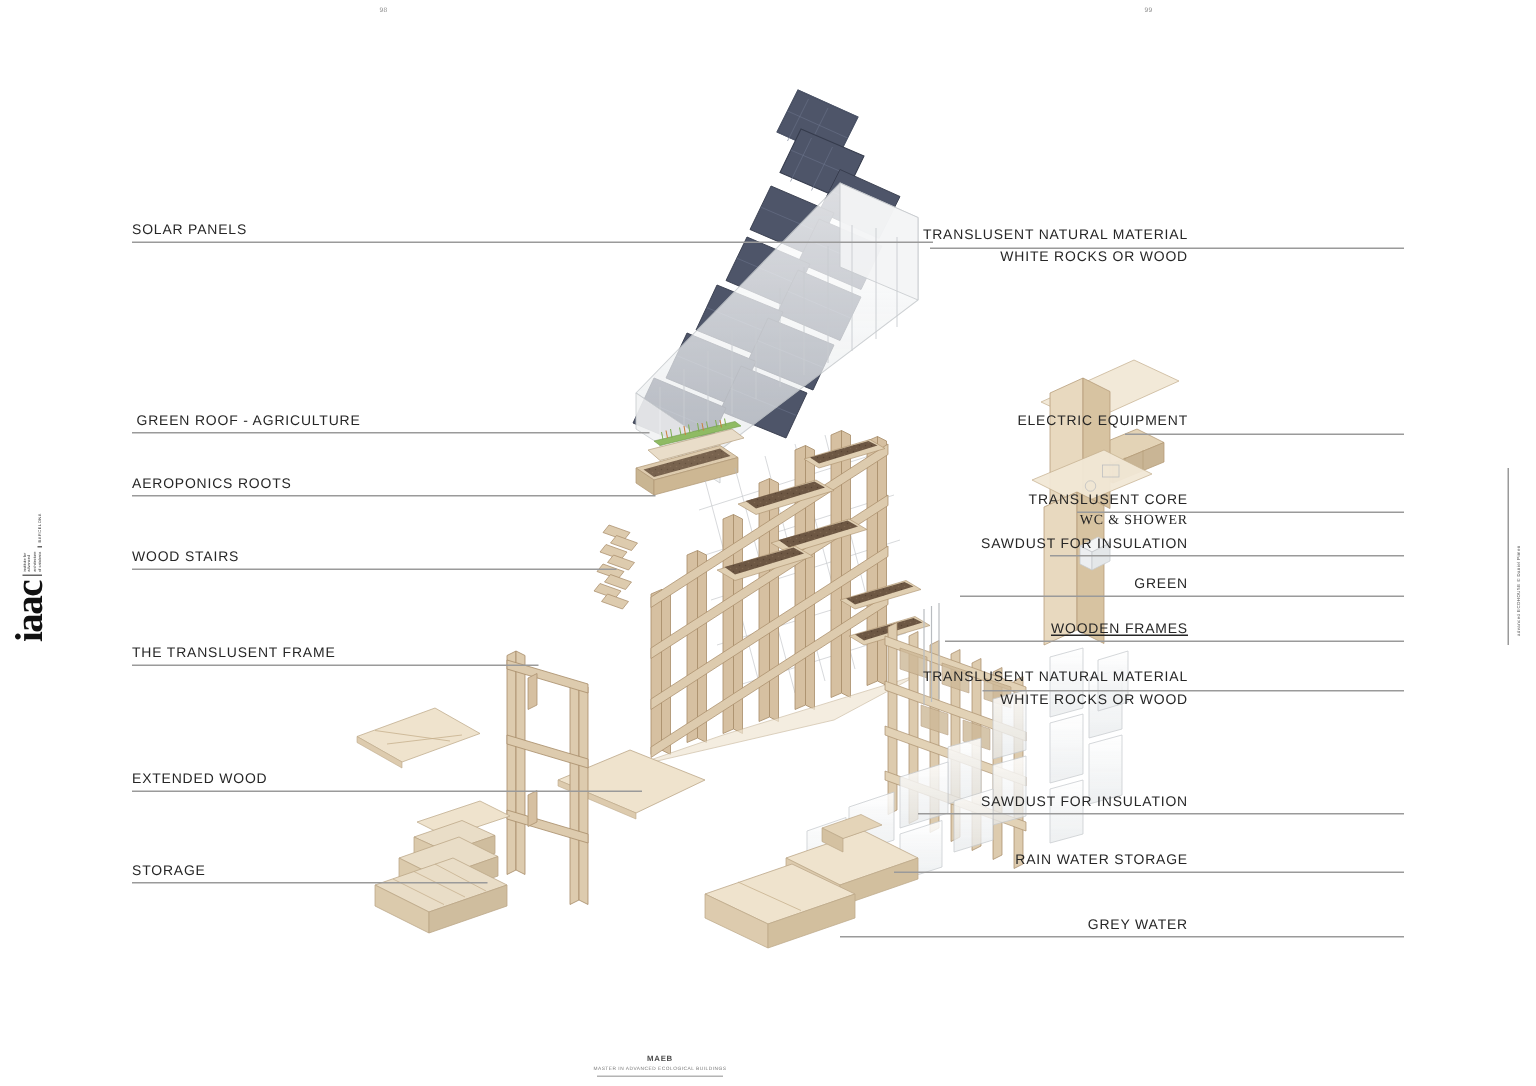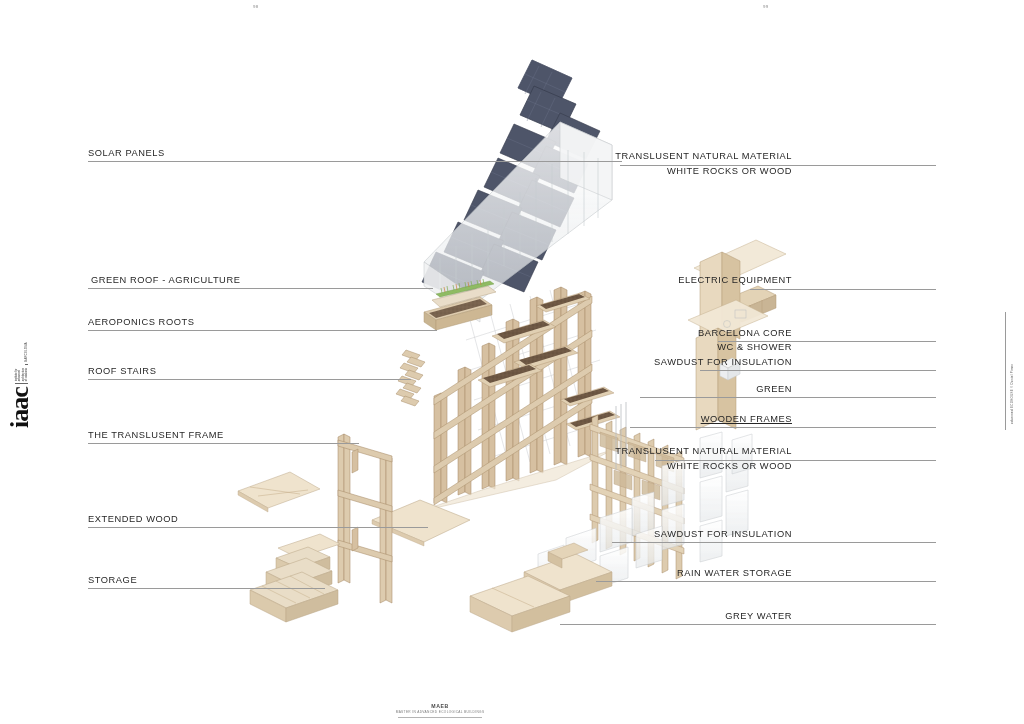--- a/index.html
+++ b/index.html
@@ -390,36 +390,36 @@
 
   </svg>
 
   <div id="labels">
       <div class="lbl left" style="left: 88px; top: 149px;">SOLAR PANELS</div>
       <div class="rule" style="left: 88px; top: 161px; width: 534px;"></div>
       <div class="lbl left" style="left: 91px; top: 276px;">GREEN ROOF - AGRICULTURE</div>
       <div class="rule" style="left: 88px; top: 288px; width: 345px;"></div>
       <div class="lbl left" style="left: 88px; top: 318px;">AEROPONICS ROOTS</div>
       <div class="rule" style="left: 88px; top: 330px; width: 349px;"></div>
-      <div class="lbl left" style="left: 88px; top: 367px;">ROOF STAIRS</div>
+      <div class="lbl left" style="left: 88px; top: 367px;">WOOD STAIRS</div>
       <div class="rule" style="left: 88px; top: 379px; width: 323px;"></div>
       <div class="lbl left" style="left: 88px; top: 431px;">THE TRANSLUSENT FRAME</div>
       <div class="rule" style="left: 88px; top: 443px; width: 271px;"></div>
       <div class="lbl left" style="left: 88px; top: 515px;">EXTENDED  WOOD</div>
       <div class="rule" style="left: 88px; top: 527px; width: 340px;"></div>
       <div class="lbl left" style="left: 88px; top: 576px;">STORAGE</div>
       <div class="rule" style="left: 88px; top: 588px; width: 237px;"></div>
       <div class="lbl right" style="right: 88px; top: 152px;">TRANSLUSENT NATURAL MATERIAL</div>
       <div class="rule" style="left: 620px; top: 165px; width: 316px;"></div>
       <div class="lbl right" style="right: 88px; top: 167px;">WHITE ROCKS OR WOOD</div>
       <div class="lbl right" style="right: 88px; top: 276px;">ELECTRIC EQUIPMENT</div>
       <div class="rule" style="left: 750px; top: 289px; width: 186px;"></div>
-      <div class="lbl right" style="right: 88px; top: 329px;">BARCELONA CORE</div>
+      <div class="lbl right" style="right: 88px; top: 329px;">TRANSLUSENT CORE</div>
       <div class="rule" style="left: 718px; top: 341px; width: 218px;"></div>
-      <div class="lbl right" style="right: 88px; top: 343px;">WC &amp; SHOWER</div>
+      <div class="lbl right" style="right: 88px; top: 343px; font-family: Liberation Serif, serif;">WC &amp; SHOWER</div>
       <div class="lbl right" style="right: 88px; top: 358px;">SAWDUST FOR INSULATION</div>
       <div class="rule" style="left: 700px; top: 370px; width: 236px;"></div>
       <div class="lbl right" style="right: 88px; top: 385px;">GREEN</div>
       <div class="rule" style="left: 640px; top: 397px; width: 296px;"></div>
       <div class="lbl right" style="right: 88px; top: 415px; text-decoration: underline;">WOODEN FRAMES</div>
       <div class="rule" style="left: 630px; top: 427px; width: 306px;"></div>
       <div class="lbl right" style="right: 88px; top: 447px;">TRANSLUSENT NATURAL MATERIAL</div>
       <div class="rule" style="left: 655px; top: 460px; width: 281px;"></div>
       <div class="lbl right" style="right: 88px; top: 462px;">WHITE ROCKS OR WOOD</div>
       <div class="lbl right" style="right: 88px; top: 530px;">SAWDUST FOR INSULATION</div>

